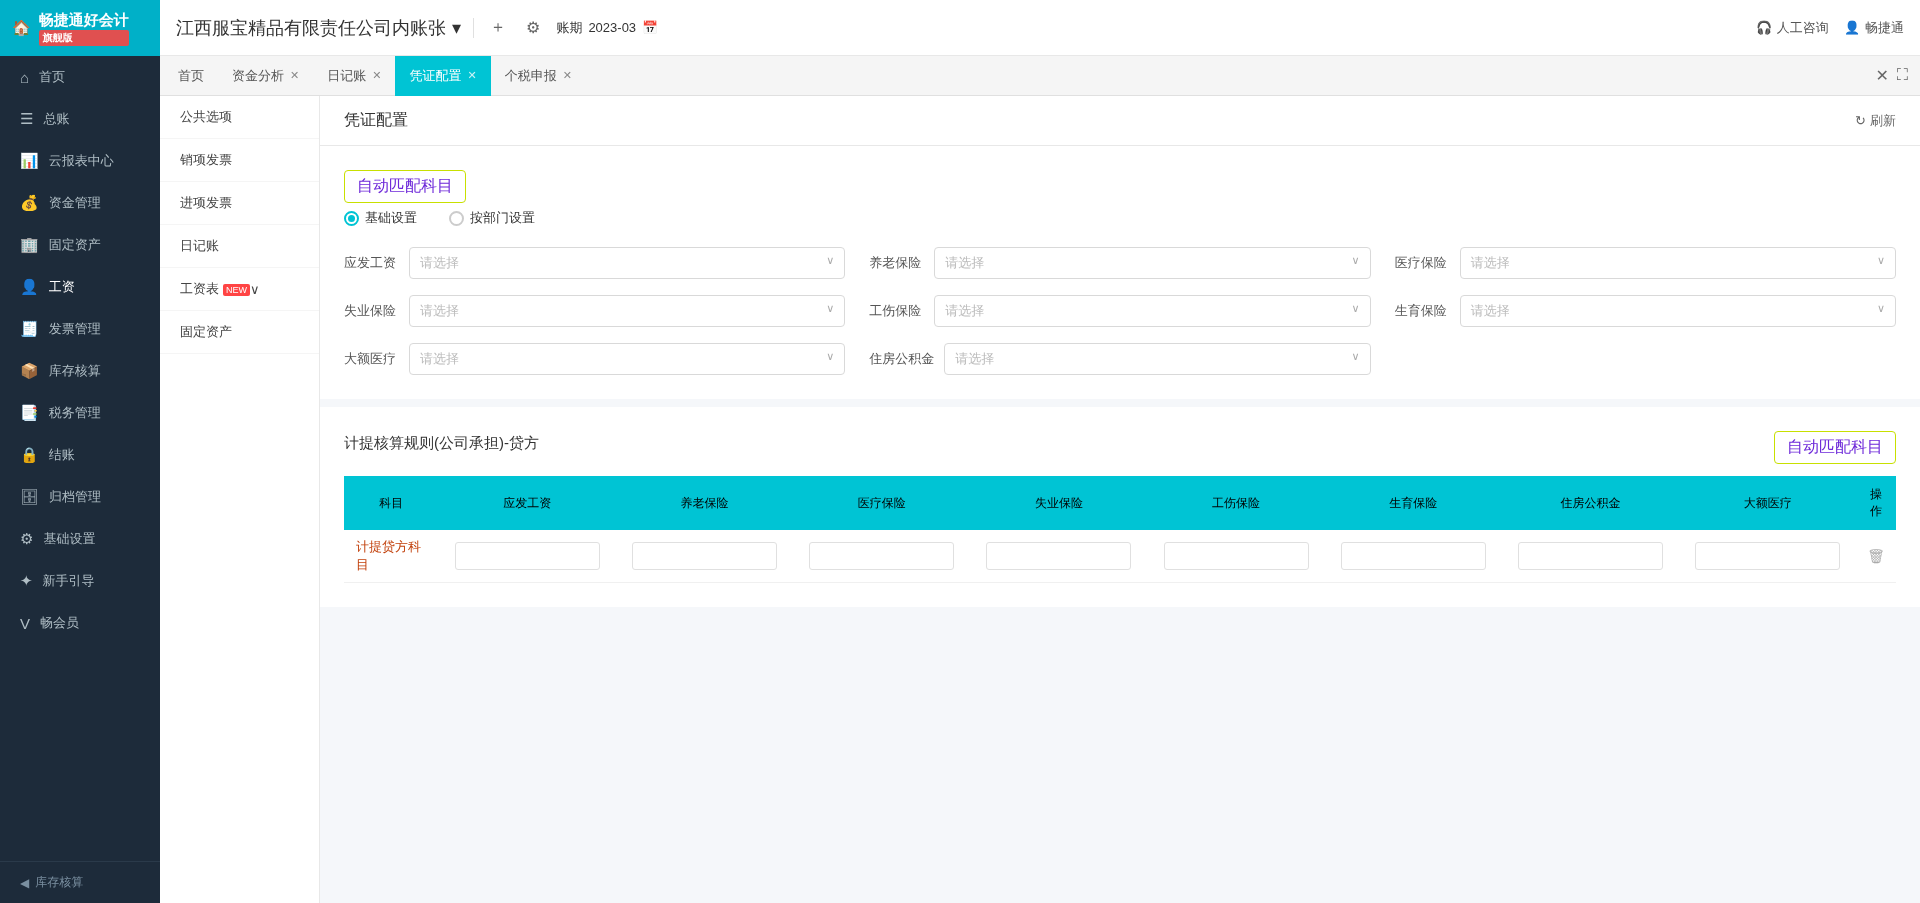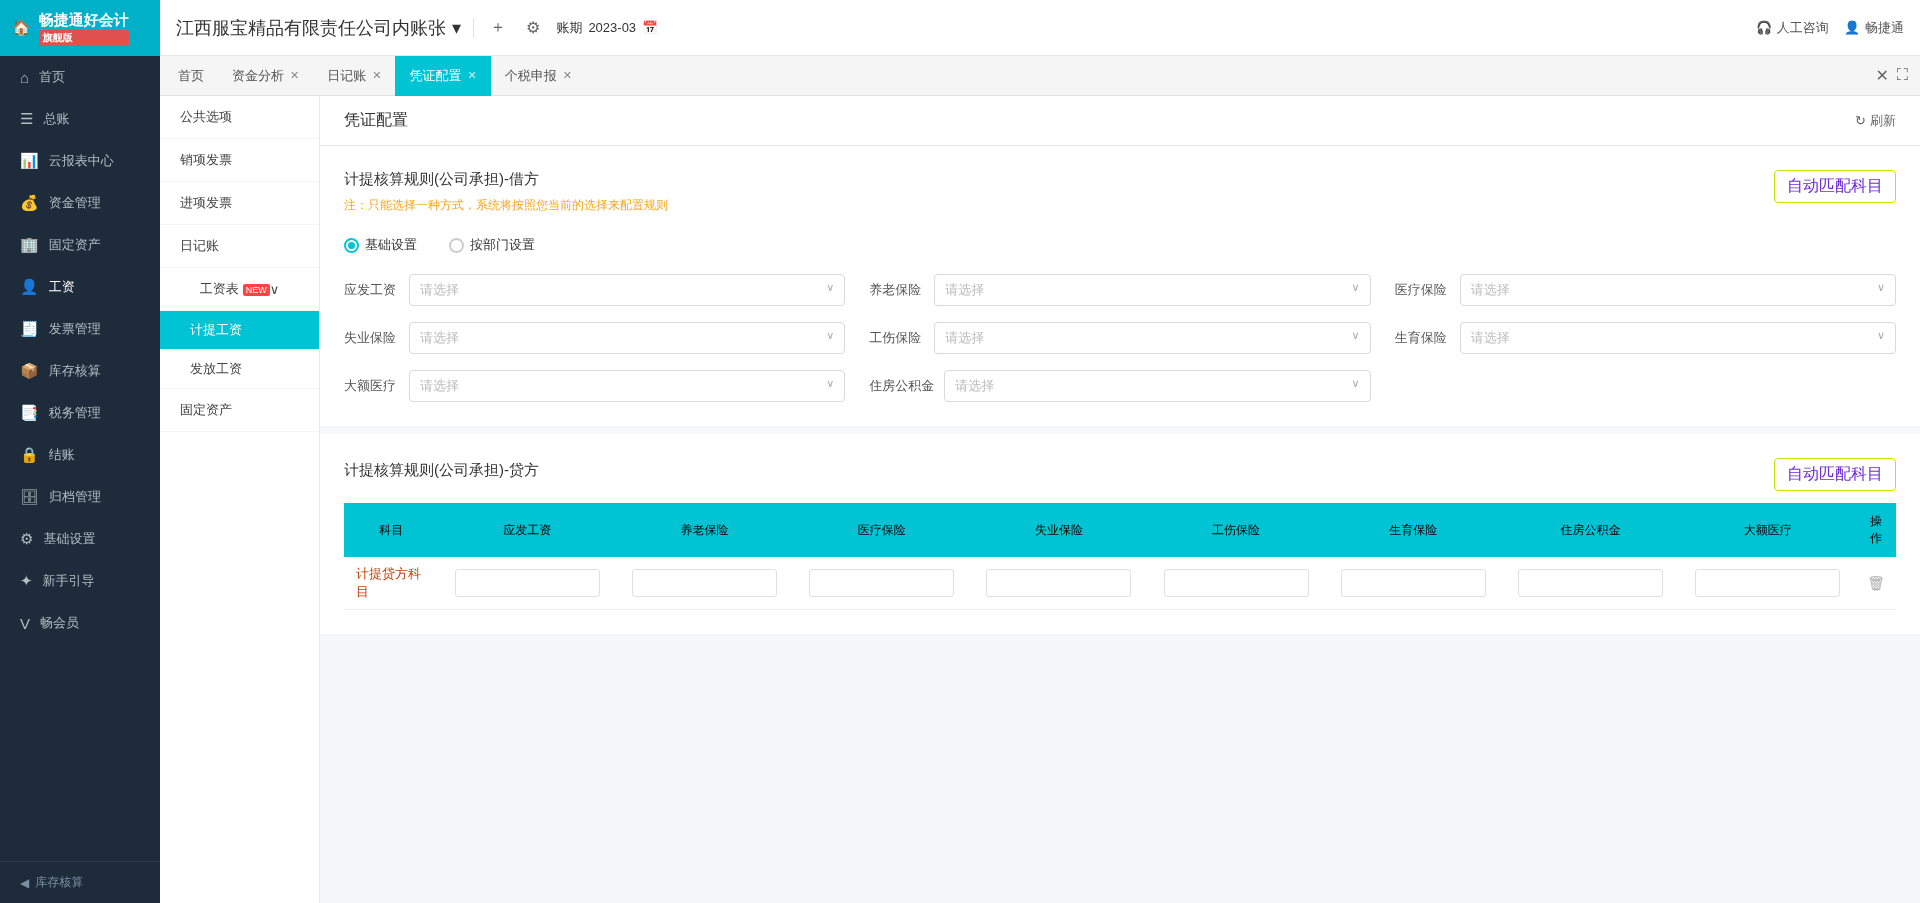--- a/index.html
+++ b/index.html
@@ -36,21 +36,21 @@
     .tabbar-actions { margin-left: auto; display: flex; gap: 8px; padding-right: 8px; }
     .tabbar-action-btn { cursor: pointer; color: #666; font-size: 16px; }
 
     
     .content-area { display: flex; flex: 1; overflow: hidden; }
 
     
     .left-menu { width: 160px; background: white; border-right: 1px solid #e8e8e8; flex-shrink: 0; overflow-y: auto; }
     .left-menu-item { padding: 12px 20px; cursor: pointer; color: #444; font-size: 13px; border-bottom: 1px solid #f5f5f5; }
     .left-menu-group { }
-    .left-menu-group-header { display: flex; align-items: center; justify-content: center; padding: 12px 20px; cursor: pointer; color: #444; font-size: 13px; border-bottom: 1px solid #f5f5f5; }
+    .left-menu-group-header { display: flex; align-items: center; justify-content: flex-start; padding: 12px 20px; cursor: pointer; color: #444; font-size: 13px; border-bottom: 1px solid #f5f5f5; }
     .left-menu-group-header .new-badge { background: #ff4444; color: white; font-size: 9px; padding: 1px 3px; border-radius: 2px; margin-left: 4px; }
     .left-menu-sub { padding-left: 0; }
     .left-menu-sub-item { padding: 10px 20px 10px 30px; cursor: pointer; color: #444; font-size: 13px; border-bottom: 1px solid #f5f5f5; }
     .left-menu-sub-item.active { background: #00c4d4; color: white; }
 
     
     .main-content { flex: 1; overflow-y: auto; background: #f5f7fa; }
     .page-header { background: white; padding: 14px 24px; display: flex; align-items: center; justify-content: space-between; border-bottom: 1px solid #e8e8e8; }
     .page-title { font-size: 16px; color: #333; font-weight: 500; }
     .refresh-btn { display: flex; align-items: center; gap: 4px; color: #666; cursor: pointer; font-size: 13px; }
@@ -226,44 +226,36 @@
     <div class="left-menu">
       <div class="left-menu-item">公共选项</div>
       <div class="left-menu-item">销项发票</div>
       <div class="left-menu-item">进项发票</div>
       <div class="left-menu-item">日记账</div>
       <div class="left-menu-group">
         <div class="left-menu-group-header">
           <span>工资表<span class="new-badge">NEW</span></span>
           <span>∨</span>
         </div>
-        <div class="left-menu-sub">
-          <div class="left-menu-sub-item active">计提工资</div>
-          <div class="left-menu-sub-item">发放工资</div>
-        </div>
       </div>
       <div class="left-menu-item">固定资产</div>
     </div>
 
     <div class="main-content">
 
       <div class="page-header">
         <div class="page-title">凭证配置</div>
         <div class="refresh-btn">
           <span>↻</span>
           <span>刷新</span>
         </div>
       </div>
 
       <div class="section">
         <div style="display:flex; align-items:flex-start; justify-content:space-between; margin-bottom:6px;">
-          <div>
-            <div class="section-title">计提核算规则(公司承担)-借方</div>
-            <div class="note-text">注：只能选择一种方式，系统将按照您当前的选择来配置规则</div>
-          </div>
           <button class="auto-match-btn">自动匹配科目</button>
         </div>
 
         <div class="radio-group">
           <label class="radio-item">
             <div class="radio-circle checked"></div>
             <span>基础设置</span>
           </label>
           <label class="radio-item">
             <div class="radio-circle unchecked"></div>

